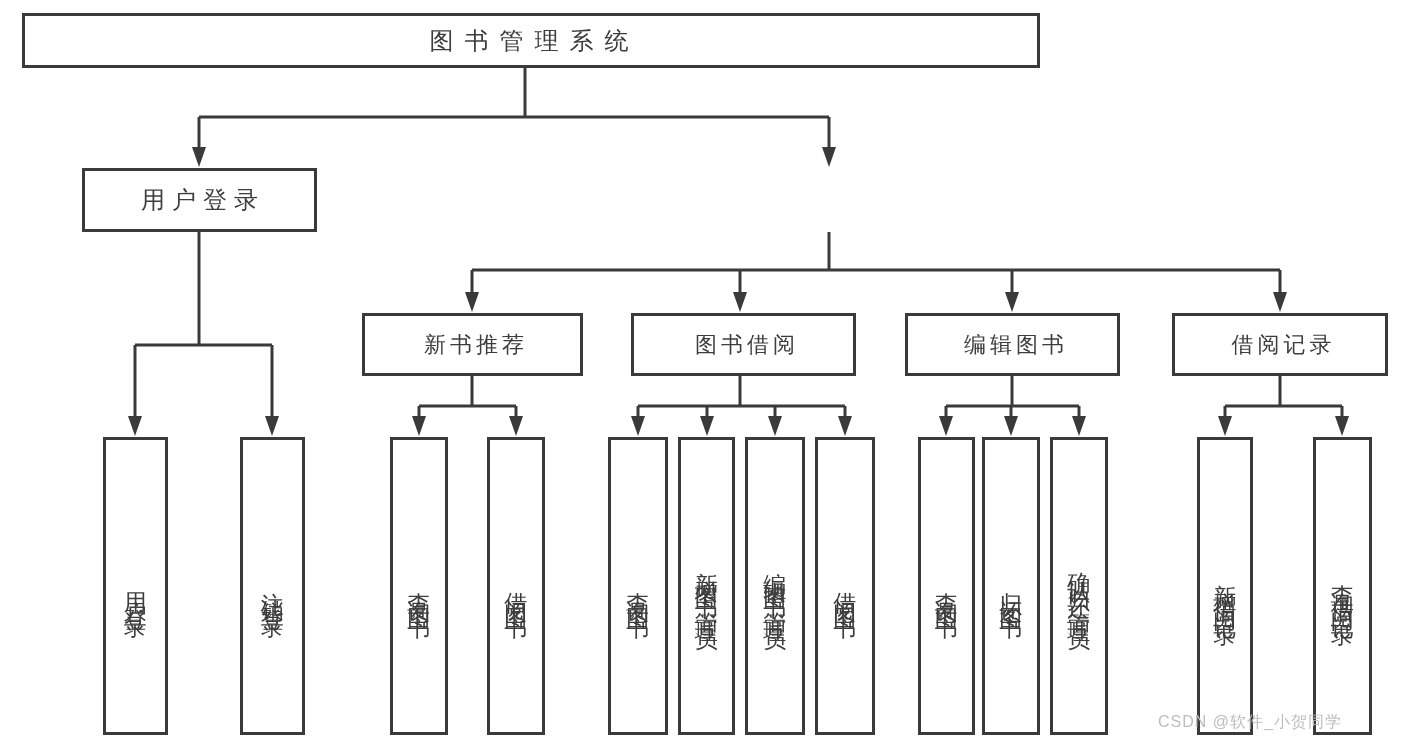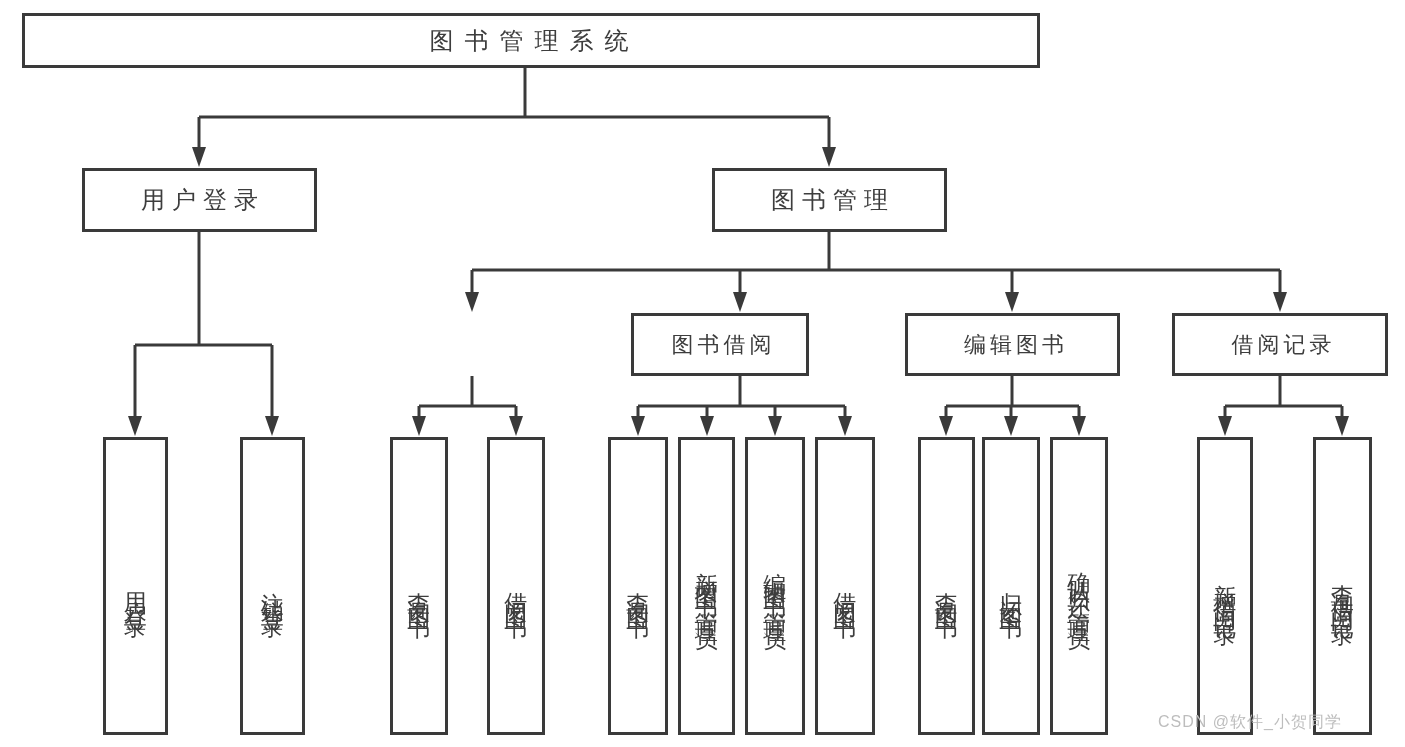--- a/index.html
+++ b/index.html
@@ -132,25 +132,25 @@
     </g>
   </svg>
 
   <div class="box hbox root" style="left:22px;top:13px;width:1018px;height:55px;">
     <span class="lbl">图书管理系统</span>
   </div>
 
   <div class="box hbox" style="left:82px;top:168px;width:235px;height:64px;">
     <span class="lbl">用户登录</span>
   </div>
-  <div class="box hbox" style="left:712px;top:168px;width:235px;height:64px;">
-    <span class="lbl">图书管理</span>
-  </div>
-
-  <div class="box hbox l3" style="left:631px;top:313px;width:178px;height:63px;">
+
+  <div class="box hbox l3" style="left:362px;top:313px;width:221px;height:63px;">
+    <span class="lbl">新书推荐</span>
+  </div>
+  <div class="box hbox l3" style="left:631px;top:313px;width:225px;height:63px;">
     <span class="lbl">图书借阅</span>
   </div>
   <div class="box hbox l3" style="left:905px;top:313px;width:215px;height:63px;">
     <span class="lbl">编辑图书</span>
   </div>
   <div class="box hbox l3" style="left:1172px;top:313px;width:216px;height:63px;">
     <span class="lbl">借阅记录</span>
   </div>
 
   <div class="box vbox" style="left:103px;top:437px;width:65px;height:298px;">

